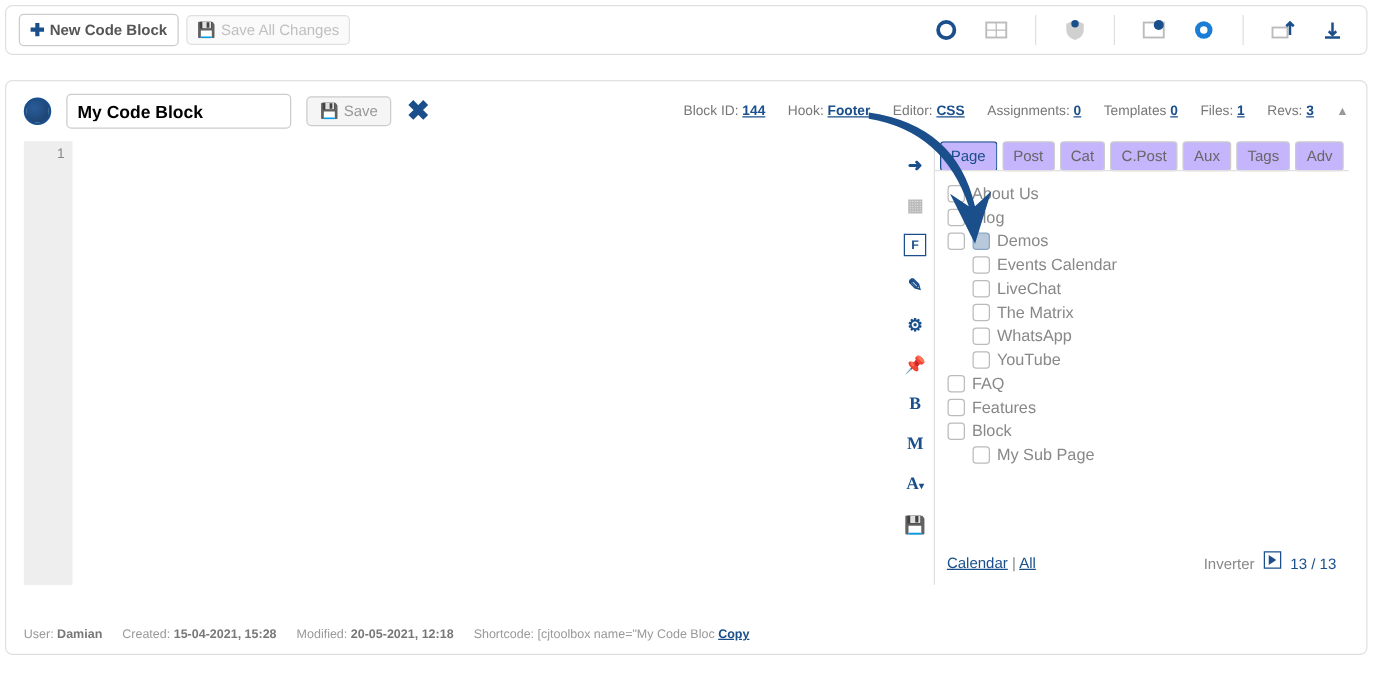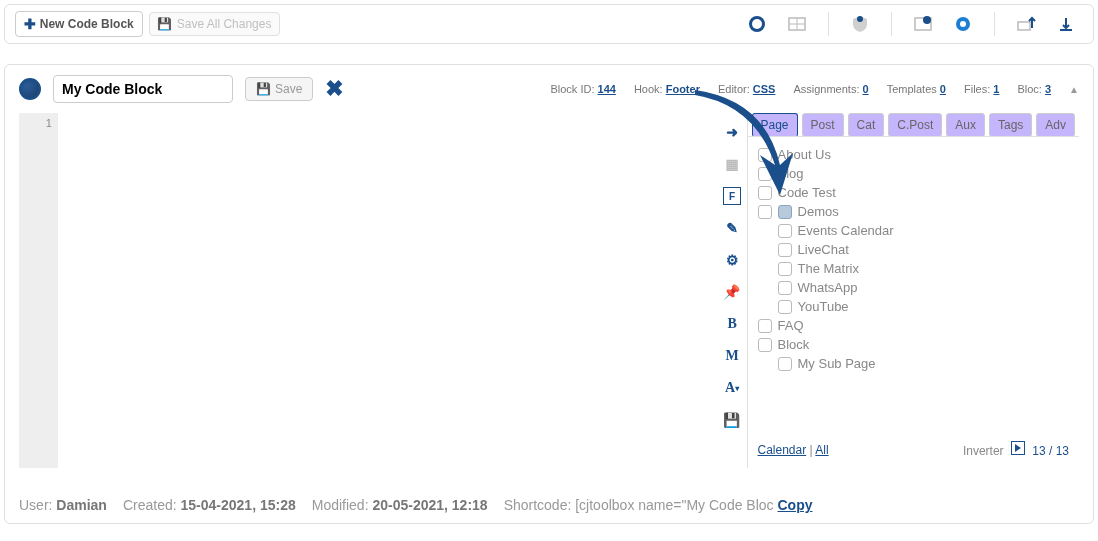--- a/index.html
+++ b/index.html
@@ -30,21 +30,21 @@
 .tabs{display:flex;gap:4px;padding:0 4px;}
 .tab{border:1px solid #ccc;border-radius:3px;padding:4px 8px;font-size:12px;color:#666;cursor:pointer;background:#c4b5fd;}
 .tab.active{border-color:#1a4f8b;color:#1a4f8b;border-bottom:1px solid #fff;position:relative;}
 .page-list{padding:8px 10px;height:308px;overflow-y:auto;border-top:1px solid #e0e0e0;margin-top:-1px;position:relative;}
 .page-list::-webkit-scrollbar{width:8px;}
 .page-list::-webkit-scrollbar-thumb{background:#c0c0c0;border-radius:4px;}
 .pg-item{display:flex;align-items:center;gap:6px;padding:2px 0;font-size:13px;color:#888;}
 .chk{width:14px;height:14px;border:1.5px solid #bbb;border-radius:3px;flex-shrink:0;cursor:pointer;}
 .chk.filled{background:#b7c9db;border-color:#8aa5c2;}
 .indent1{padding-left:20px;}
-.footer{display:flex;align-items:center;gap:16px;font-size:14px;color:#999;position:absolute;bottom:10px;left:14px;}
+.footer{display:flex;align-items:center;gap:16px;font-size:10px;color:#999;position:absolute;bottom:10px;left:14px;}
 .footer b{color:#777;}
 .footer a{color:#1a4f8b;font-weight:600;text-decoration:underline;}
 .assign-footer{position:absolute;bottom:6px;left:0;right:0;padding:4px 10px;font-size:12px;color:#888;display:flex;align-items:center;}
 .assign-footer a{color:#1a4f8b;}
 .inv{margin-left:auto;color:#888;text-align:center;}
 .play{display:inline-block;width:14px;height:14px;border:1px solid #1a4f8b;margin:0 4px;position:relative;}
 .play::after{content:"";position:absolute;left:3px;top:2px;border-left:6px solid #1a4f8b;border-top:4px solid transparent;border-bottom:4px solid transparent;}
 .arrow-overlay{position:absolute;top:20px;left:670px;pointer-events:none;z-index:10;}
 svg{display:block;}
 </style>
@@ -118,21 +118,21 @@
       <span>Save</span>
     </button>
     <span class="x-ico">✖</span>
     <div class="meta">
       <span><span>Block ID:</span> <a href="#">144</a></span>
       <span><span>Hook:</span> <a href="#">Footer</a></span>
       <span><span>Editor:</span> <a href="#">CSS</a></span>
       <span><span>Assignments:</span> <a href="#">0</a></span>
       <span><span>Templates</span> <a href="#">0</a></span>
       <span><span>Files:</span> <a href="#">1</a></span>
-      <span><span>Bloc:</span> <a href="#">3</a></span>
+      <span><span>Revs:</span> <a href="#">3</a></span>
       <span class="tri">▲</span>
     </div>
   </div>
 
   <div class="editor-area">
     <div class="gutter"><span>1</span></div>
     <div class="code"></div>
     <div class="side-icons">
       <div>➜</div>
       <div style="color:#bbb;">▦</div>
@@ -160,24 +160,20 @@
           <div class="pg-item">
             <span class="chk"></span>
             <span>About Us</span>
           </div>
           <div class="pg-item">
             <span class="chk"></span>
             <span>Blog</span>
           </div>
           <div class="pg-item">
             <span class="chk"></span>
-            <span>Code Test</span>
-          </div>
-          <div class="pg-item">
-            <span class="chk"></span>
             <span class="chk filled"></span>
             <span>Demos</span>
           </div>
           <div class="pg-item indent1">
             <span class="chk"></span>
             <span>Events Calendar</span>
           </div>
           <div class="pg-item indent1">
             <span class="chk"></span>
             <span>LiveChat</span>
@@ -190,20 +186,24 @@
             <span class="chk"></span>
             <span>WhatsApp</span>
           </div>
           <div class="pg-item indent1">
             <span class="chk"></span>
             <span>YouTube</span>
           </div>
           <div class="pg-item">
             <span class="chk"></span>
             <span>FAQ</span>
+          </div>
+          <div class="pg-item">
+            <span class="chk"></span>
+            <span>Features</span>
           </div>
           <div class="pg-item">
             <span class="chk"></span>
             <span>Block</span>
           </div>
           <div class="pg-item indent1">
             <span class="chk"></span>
             <span>My Sub Page</span>
           </div>
         </div>

